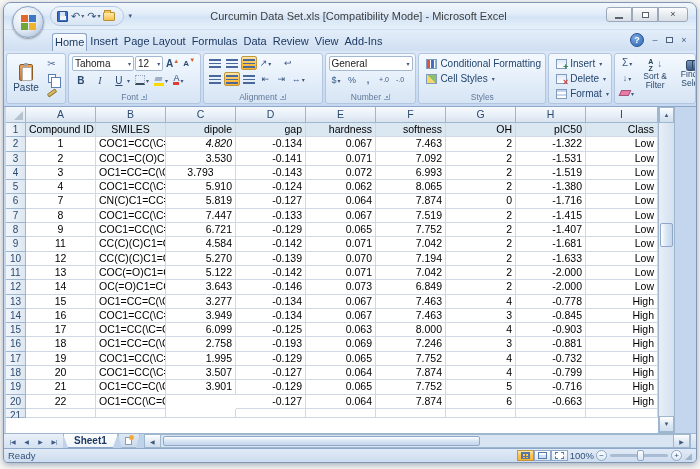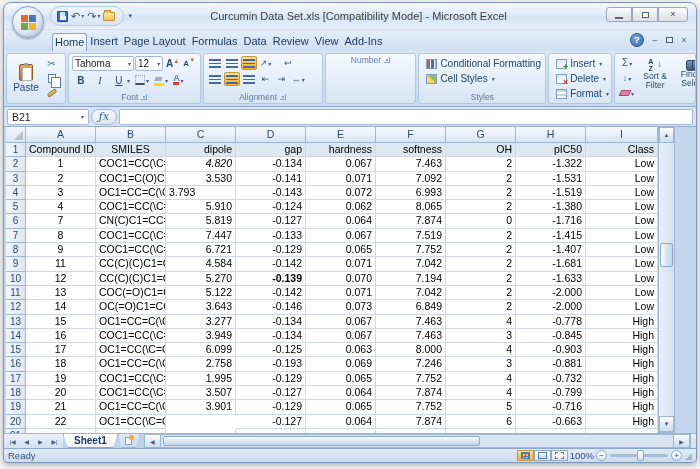--- a/index.html
+++ b/index.html
@@ -456,20 +456,44 @@
               </div>
           </div>
         </div>
         <div class="glabel">
             <span>Alignment</span>
             <span class="lnch"></span>
           </div>
       </div>
 
       <div class="rgroup" style="width:92px;">
+        <div class="gbody" style="flex-direction:column;">
+          <div class="combo" style="width:84px;">
+              <span>General</span>
+              <span class="dd">▾</span>
+            </div>
+          <div class="rowline">
+            <div class="sbtn">
+                <span class="glyph">$</span>
+                <span class="dd">▾</span>
+              </div>
+            <div class="sbtn">
+                <span class="glyph">%</span>
+              </div>
+            <div class="sbtn">
+                <span class="glyph" style="font-weight:bold;">,</span>
+              </div>
+            <div class="sbtn">
+                <span class="glyph" style="font-size:7px;">+.0</span>
+              </div>
+            <div class="sbtn">
+                <span class="glyph" style="font-size:7px;">-.0</span>
+              </div>
+          </div>
+        </div>
         <div class="glabel">
             <span>Number</span>
             <span class="lnch"></span>
           </div>
       </div>
 
       <div class="rgroup" style="width:128px;">
         <div class="gbody" style="flex-direction:column; gap:0;">
             <div class="menu-btn">
               <span class="mi mi-s0"></span>
@@ -542,28 +566,20 @@
               <span>Find &amp; Select</span>
             </div>
           </div>
         </div>
         <div class="glabel">
             <span>Editing</span>
           </div>
       </div>
     </div>
 
-    <div class="formula-bar">
-      <div class="name-box">
-        <span>B21</span>
-        <span class="dd">▾</span>
-      </div>
-      <div class="fx-btn">ƒx</div>
-      <div class="formula-input"></div>
-    </div>
 
     <div class="grid-band">
       <div class="grid-table">
         <div class="chrow">
           <div class="corner"></div>
           <div style="display:flex;">
               <div class="colhdr" style="width: 70px;">A</div>
               <div class="colhdr" style="width: 70px;">B</div>
               <div class="colhdr" style="width: 70px;">C</div>
               <div class="colhdr" style="width: 70px;">D</div>
@@ -608,21 +624,21 @@
               <div class="cell" style="width: 70px; flex: 0 0 70px; text-align: right;">0.071</div>
               <div class="cell" style="width: 70px; flex: 0 0 70px; text-align: right;">7.092</div>
               <div class="cell" style="width: 70px; flex: 0 0 70px; text-align: right;">2</div>
               <div class="cell" style="width: 70px; flex: 0 0 70px; text-align: right;">-1.531</div>
               <div class="cell" style="width: 72px; flex: 0 0 72px; text-align: right;">Low</div>
             </div>
             <div class="grow">
               <div class="rowhdr">4</div>
               <div class="cell" style="width: 70px; flex: 0 0 70px; text-align: center;">3</div>
               <div class="cell" style="width: 70px; flex: 0 0 70px; text-align: left;">OC1=CC=C(\C=</div>
-              <div class="cell" style="width: 70px; flex: 0 0 70px; text-align: left;">3.793</div>
+              <div class="cell" style="width: 70px; flex: 0 0 70px; text-align: center;">3.793</div>
               <div class="cell" style="width: 70px; flex: 0 0 70px; text-align: right;">-0.143</div>
               <div class="cell" style="width: 70px; flex: 0 0 70px; text-align: right;">0.072</div>
               <div class="cell" style="width: 70px; flex: 0 0 70px; text-align: right;">6.993</div>
               <div class="cell" style="width: 70px; flex: 0 0 70px; text-align: right;">2</div>
               <div class="cell" style="width: 70px; flex: 0 0 70px; text-align: right;">-1.519</div>
               <div class="cell" style="width: 72px; flex: 0 0 72px; text-align: right;">Low</div>
             </div>
             <div class="grow">
               <div class="rowhdr">5</div>
               <div class="cell" style="width: 70px; flex: 0 0 70px; text-align: center;">4</div>
@@ -681,21 +697,21 @@
               <div class="cell" style="width: 70px; flex: 0 0 70px; text-align: right;">7.042</div>
               <div class="cell" style="width: 70px; flex: 0 0 70px; text-align: right;">2</div>
               <div class="cell" style="width: 70px; flex: 0 0 70px; text-align: right;">-1.681</div>
               <div class="cell" style="width: 72px; flex: 0 0 72px; text-align: right;">Low</div>
             </div>
             <div class="grow">
               <div class="rowhdr">10</div>
               <div class="cell" style="width: 70px; flex: 0 0 70px; text-align: center;">12</div>
               <div class="cell" style="width: 70px; flex: 0 0 70px; text-align: left;">CC(C)(C)C1=CC</div>
               <div class="cell" style="width: 70px; flex: 0 0 70px; text-align: right;">5.270</div>
-              <div class="cell" style="width: 70px; flex: 0 0 70px; text-align: right; font-weight: bold;">-0.139</div>
+              <div class="cell" style="width: 70px; flex: 0 0 70px; text-align: right;">-0.139</div>
               <div class="cell" style="width: 70px; flex: 0 0 70px; text-align: right;">0.070</div>
               <div class="cell" style="width: 70px; flex: 0 0 70px; text-align: right;">7.194</div>
               <div class="cell" style="width: 70px; flex: 0 0 70px; text-align: right;">2</div>
               <div class="cell" style="width: 70px; flex: 0 0 70px; text-align: right;">-1.633</div>
               <div class="cell" style="width: 72px; flex: 0 0 72px; text-align: right;">Low</div>
             </div>
             <div class="grow">
               <div class="rowhdr">11</div>
               <div class="cell" style="width: 70px; flex: 0 0 70px; text-align: center;">13</div>
               <div class="cell" style="width: 70px; flex: 0 0 70px; text-align: left;">COC(=O)C1=C</div>

